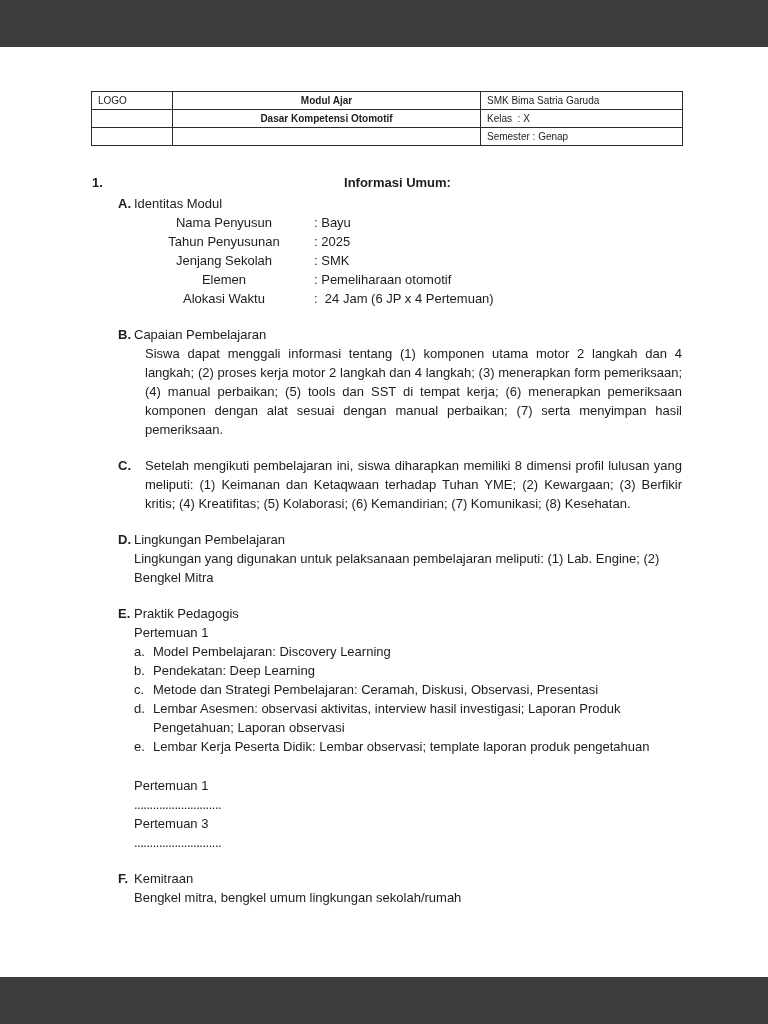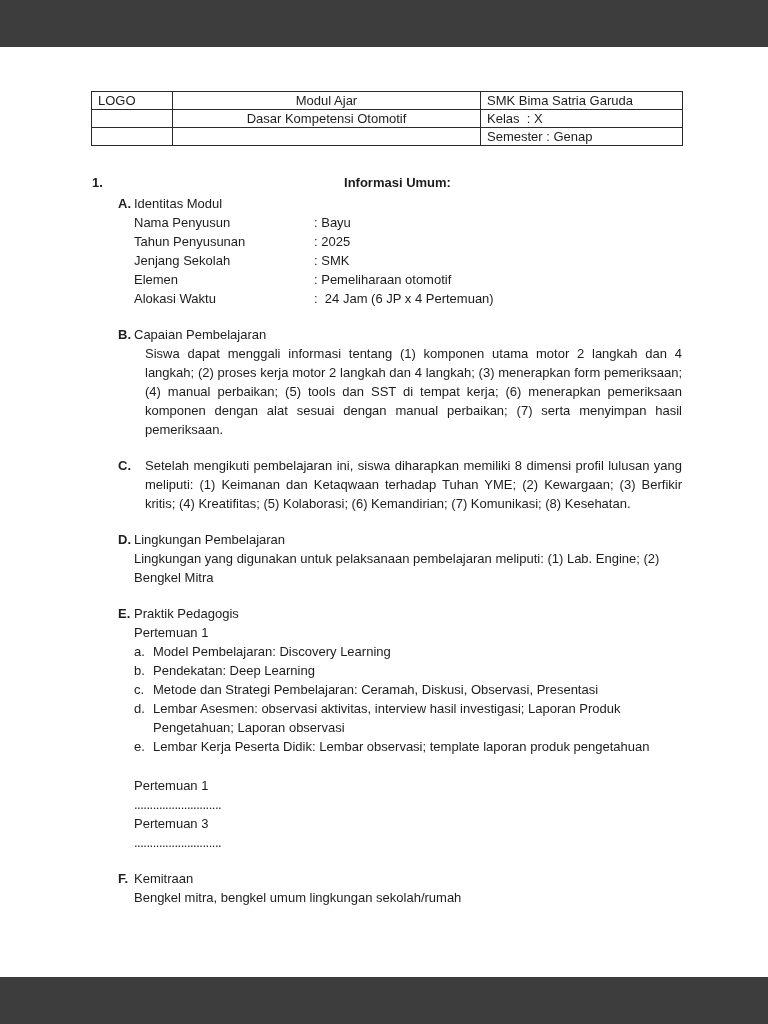--- a/index.html
+++ b/index.html
@@ -13,50 +13,50 @@
   }
   .letterbox{height:47px;flex:none;background:#3d3d3d;}
   .page{flex:1;background:#ffffff;overflow:hidden;}
 
   
   table.hdr{
     margin:44px 0 0 91px;
     border-collapse:collapse;
     table-layout:fixed;
     width:591px;
-    font-size:13px;
+    font-size:10px;
   }
   table.hdr td{
     border:1px solid #2b2b2b;
     height:17px;
     padding:0 6px;
     white-space:pre;
     overflow:hidden;
     vertical-align:middle;
   }
-  td.c2{text-align:center;}
+  td.c2{text-align:center;font-weight:bold;}
 
   
   .content{
     margin:27px 0 0 92px;
     width:590px;
     font-size:13px;
     line-height:19px;
   }
   .outline{display:flex;font-weight:bold;}
   .onum{width:21px;flex:none;}
   .otitle{flex:1;text-align:center;}
 
   .section{display:flex;margin-left:26px;margin-top:17px;}
   .section.first{margin-top:2px;}
   .slet{width:16px;flex:none;font-weight:bold;}
   .sbody{flex:1;min-width:0;}
   .stitle{font-weight:normal;}
 
-  .field{display:flex;}
+  .field{display:flex;text-align:center;}
   .flabel{width:180px;flex:none;}
   .fvalue{white-space:pre;}
 
   .para{margin:0;}
   .just{text-align:justify;margin-left:11px;}
 
   .li{display:flex;}
   .llet{width:19px;flex:none;}
   .ltext{flex:1;min-width:0;}
 

